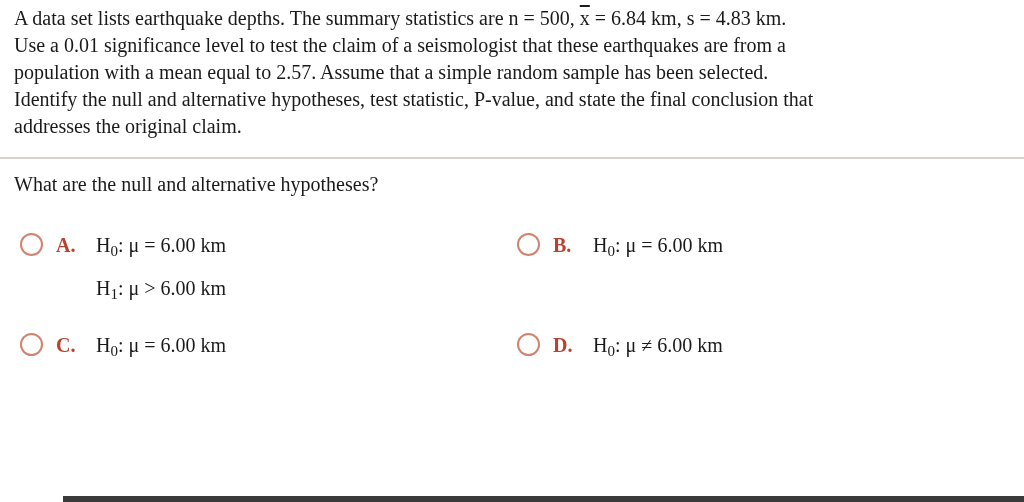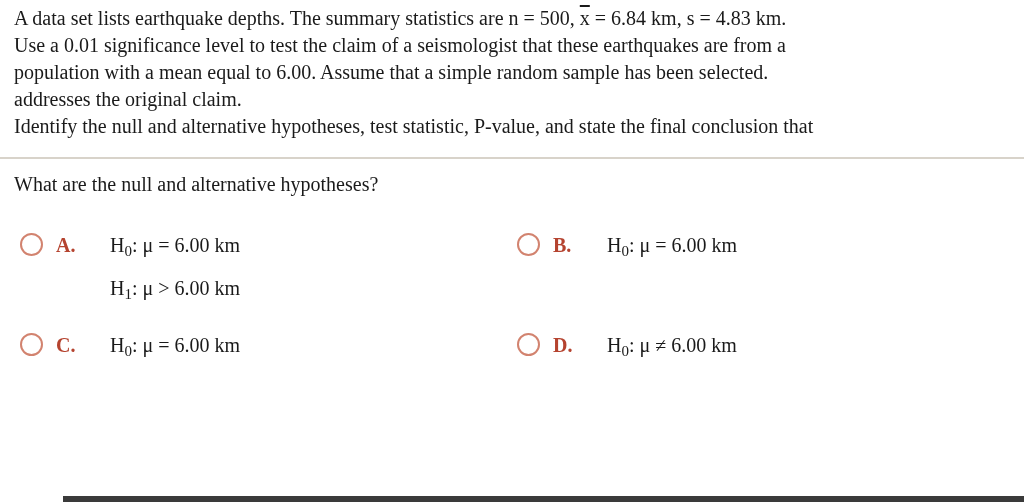--- a/index.html
+++ b/index.html
@@ -61,21 +61,21 @@
   }
   .letter {
     font-size: 20px;
     line-height: 37px;
     font-weight: bold;
     color: #b5432f;
     margin-left: 13px;
     min-width: 28px;
   }
   .hyps {
-    margin-left: 26px;
+    margin-left: 12px;
     font-size: 20px;
     line-height: 37px;
     white-space: nowrap;
   }
   .sub {
     font-size: 15px;
     vertical-align: -4px;
   }
   .bottom-bar {
     position: absolute;
@@ -87,23 +87,23 @@
   }
 </style>
 </head>
 <body>
 
 <div class="page">
 
   <div class="problem">
     <div><span>A data set lists earthquake depths. The summary statistics are n = 500, </span><span class="xbar">x</span><span> = 6.84 km, s = 4.83 km.</span></div>
     <div>Use a 0.01 significance level to test the claim of a seismologist that these earthquakes are from a</div>
-    <div>population with a mean equal to 6.00. Assume that a simple random sample has been selected.</div>
+    <div>population with a mean equal to 2.57. Assume that a simple random sample has been selected.</div>
+    <div>Identify the null and alternative hypotheses, test statistic, P-value, and state the final conclusion that</div>
     <div>addresses the original claim.</div>
-    <div>Identify the null and alternative hypotheses, test statistic, P-value, and state the final conclusion that</div>
   </div>
 
   <div class="divider"></div>
 
   <div class="question">What are the null and alternative hypotheses?</div>
 
   <div class="options">
 
     <div class="option">
       <div class="radio"></div>

